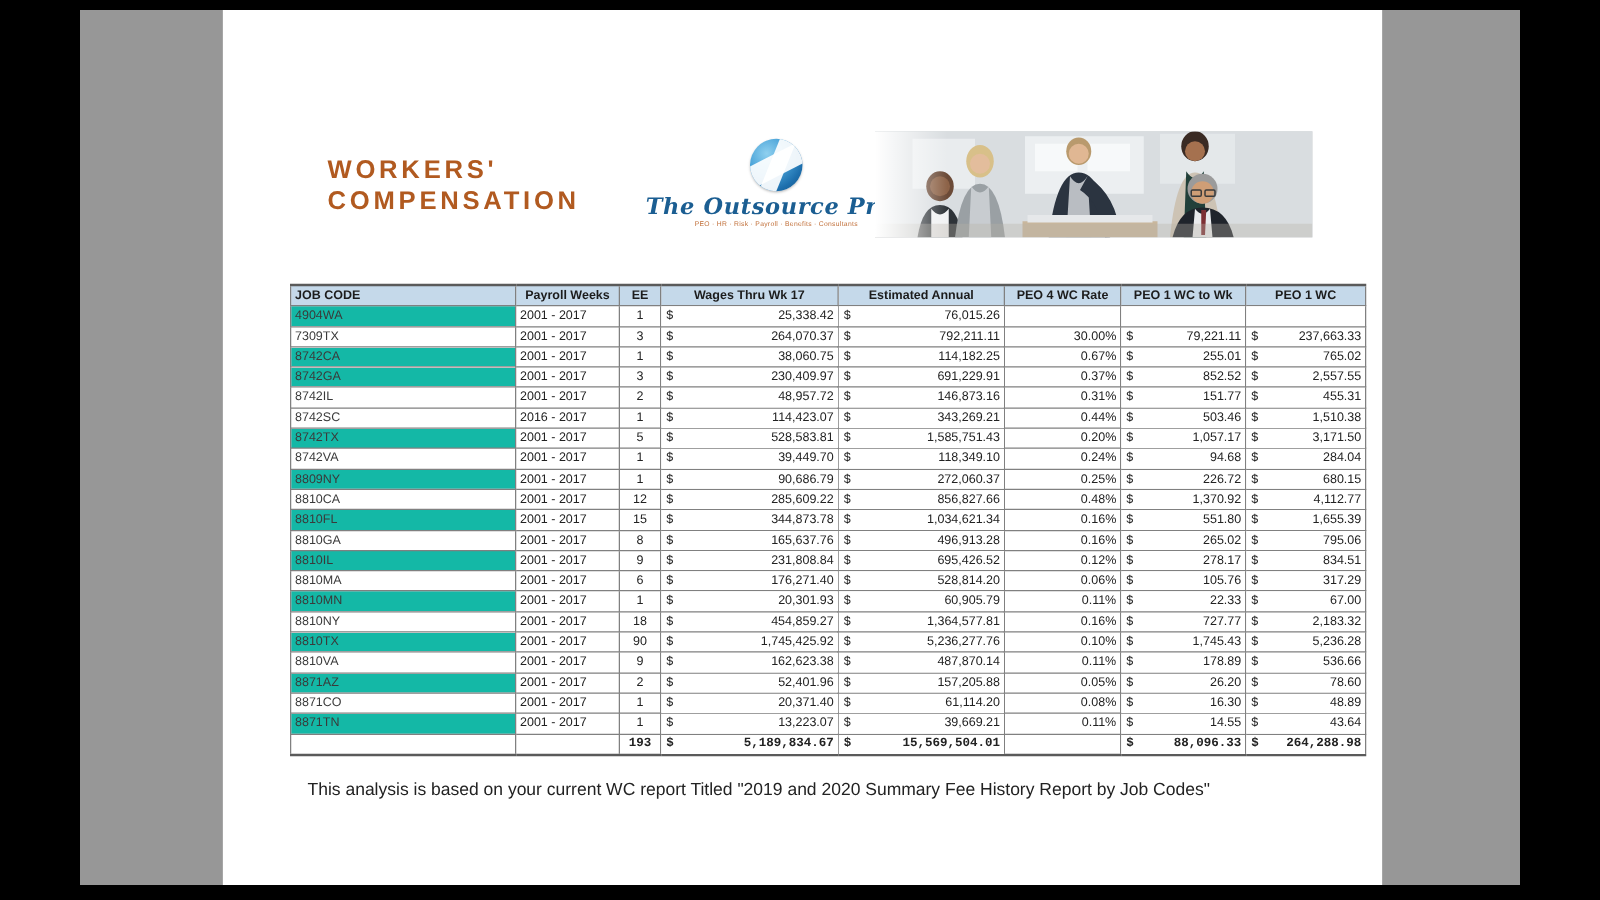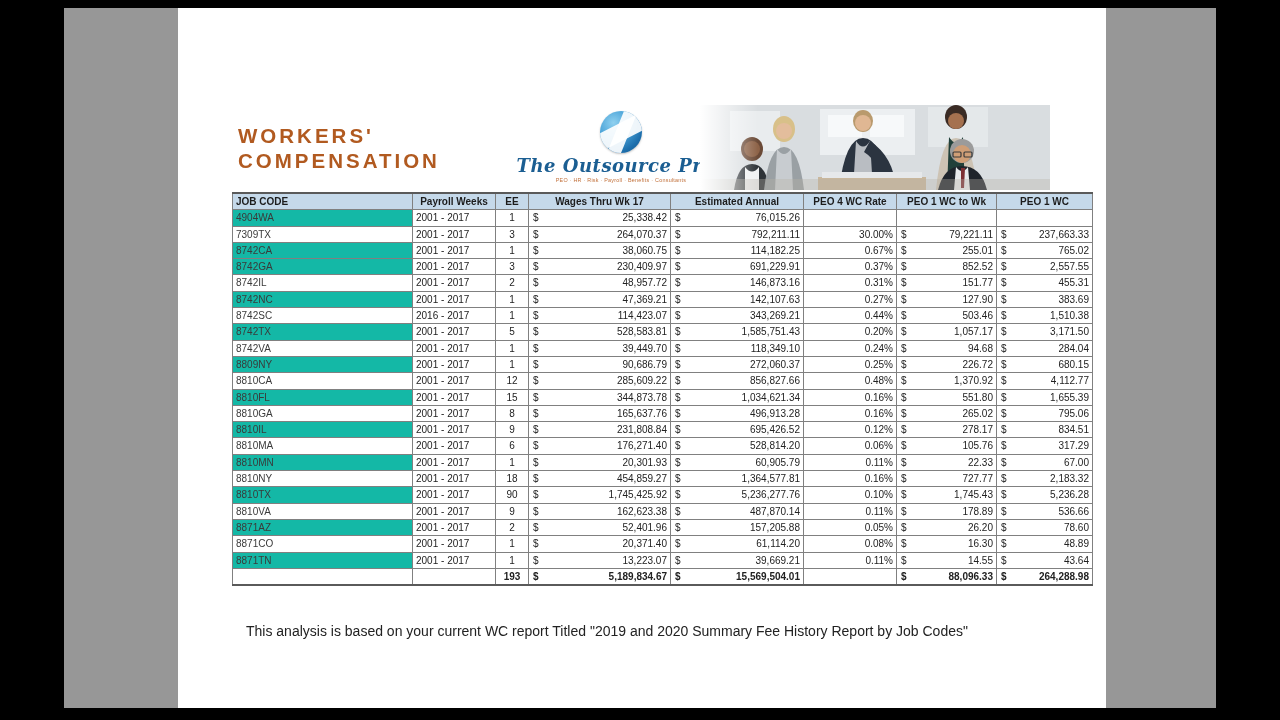--- a/index.html
+++ b/index.html
@@ -71,20 +71,21 @@
     box-sizing: border-box;
   }
   .banner-title .line {
     color: #b15a20;
     font-family: "Liberation Sans", sans-serif;
     font-size: 20.5px;
     font-weight: bold;
     letter-spacing: 3.0px;
     line-height: 25px;
     white-space: nowrap;
+    margin-left: 24px;
   }
   .banner-logo {
     width: 158px;
     position: relative;
     display: flex;
     flex-direction: column;
     align-items: center;
     justify-content: flex-start;
     padding-top: 6px;
     box-sizing: border-box;
@@ -154,20 +155,21 @@
     top: 184px;
     width: 820px;
   }
   table.wc {
     border-collapse: collapse;
     width: 820px;
     table-layout: fixed;
     font-family: "Liberation Sans", sans-serif;
     font-size: 10px;
     color: #222222;
+    margin-top: 35px;
   }
   table.wc th, table.wc td {
     border: 1px solid #808080;
     padding: 0 3px;
     height: 15.3px;
     line-height: 15.3px;
     overflow: hidden;
     white-space: nowrap;
     background: #ffffff;
   }
@@ -196,20 +198,21 @@
   td.cur .sym {
     position: absolute;
     left: 4px;
     top: 0;
     font-size: 10px;
   }
   tr.total td {
     font-weight: bold;
     border-top: 1px solid #808080;
     border-bottom: 2px solid #5a5a5a;
+    font-family: Liberation Mono, monospace;
   }
   tr.total td.jobcode { background: #ffffff; }
 
   .colw-code   { width: 180px; }
   .colw-weeks  { width: 83px; }
   .colw-ee     { width: 33px; }
   .colw-wages  { width: 142px; }
   .colw-annual { width: 133px; }
   .colw-rate   { width: 93px; }
   .colw-towk   { width: 100px; }
@@ -365,30 +368,20 @@
             <tr>
               <td class="jobcode">8742IL</td>
               <td class="weeks">2001 - 2017</td>
               <td class="ee">2</td>
               <td class="cur"><span class="sym">$</span>48,957.72</td>
               <td class="cur"><span class="sym">$</span>146,873.16</td>
               <td class="pct">0.31%</td>
               <td class="cur"><span class="sym">$</span>151.77</td>
               <td class="cur"><span class="sym">$</span>455.31</td>
             </tr>
-            <tr class="band">
-              <td class="jobcode">8742NC</td>
-              <td class="weeks">2001 - 2017</td>
-              <td class="ee">1</td>
-              <td class="cur"><span class="sym">$</span>47,369.21</td>
-              <td class="cur"><span class="sym">$</span>142,107.63</td>
-              <td class="pct">0.27%</td>
-              <td class="cur"><span class="sym">$</span>127.90</td>
-              <td class="cur"><span class="sym">$</span>383.69</td>
-            </tr>
             <tr>
               <td class="jobcode">8742SC</td>
               <td class="weeks">2016 - 2017</td>
               <td class="ee">1</td>
               <td class="cur"><span class="sym">$</span>114,423.07</td>
               <td class="cur"><span class="sym">$</span>343,269.21</td>
               <td class="pct">0.44%</td>
               <td class="cur"><span class="sym">$</span>503.46</td>
               <td class="cur"><span class="sym">$</span>1,510.38</td>
             </tr>

